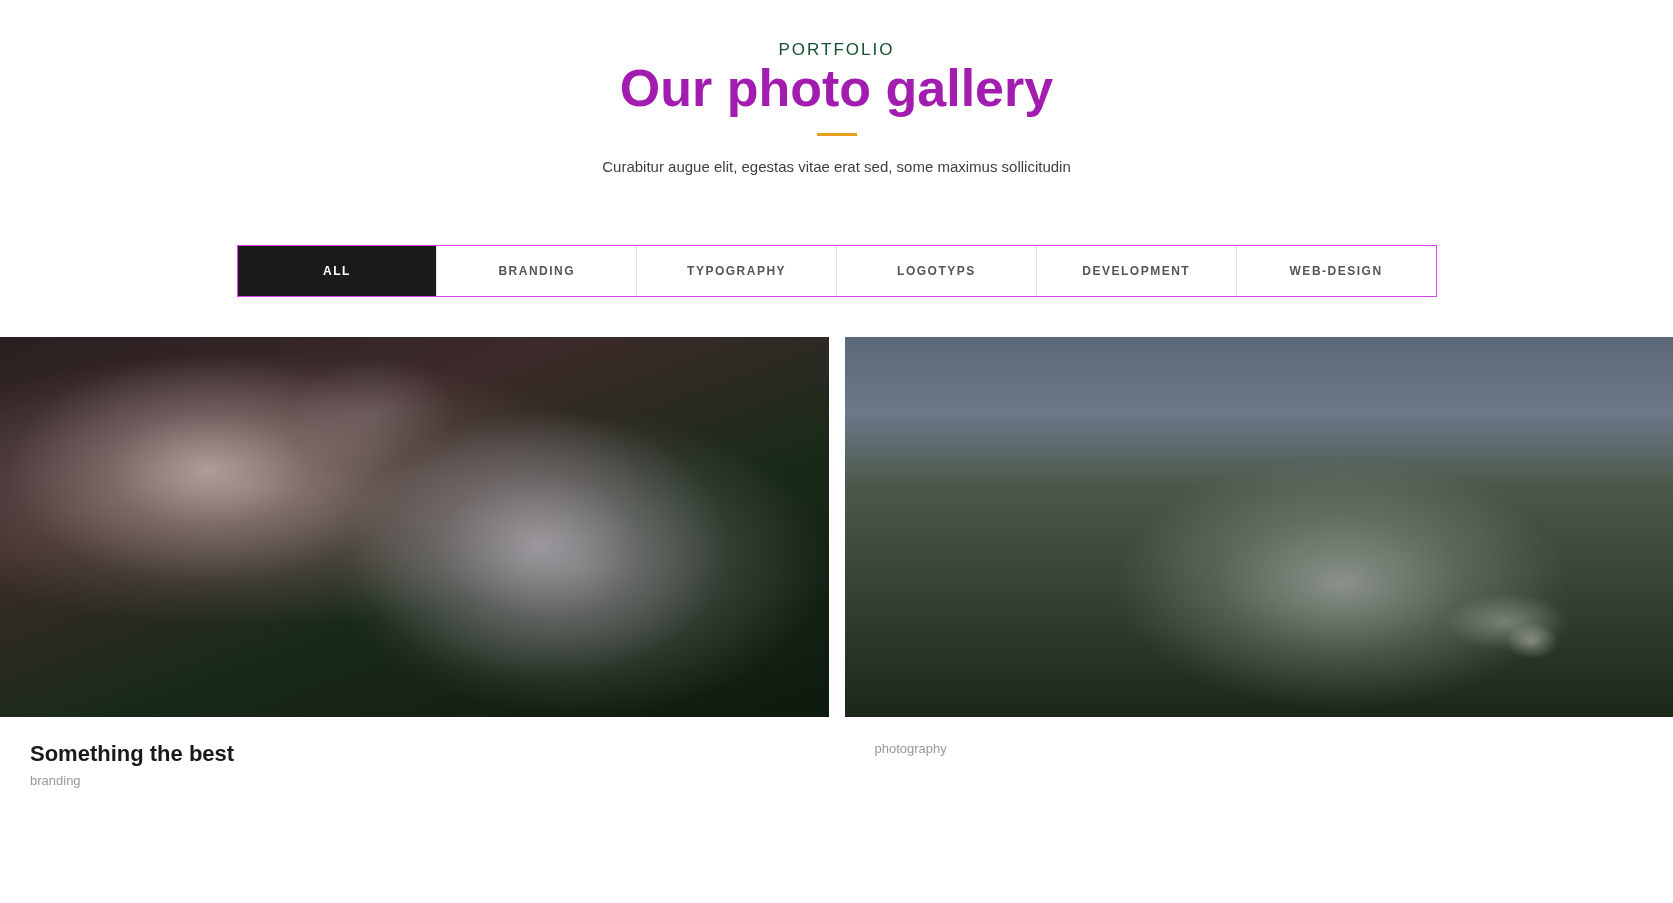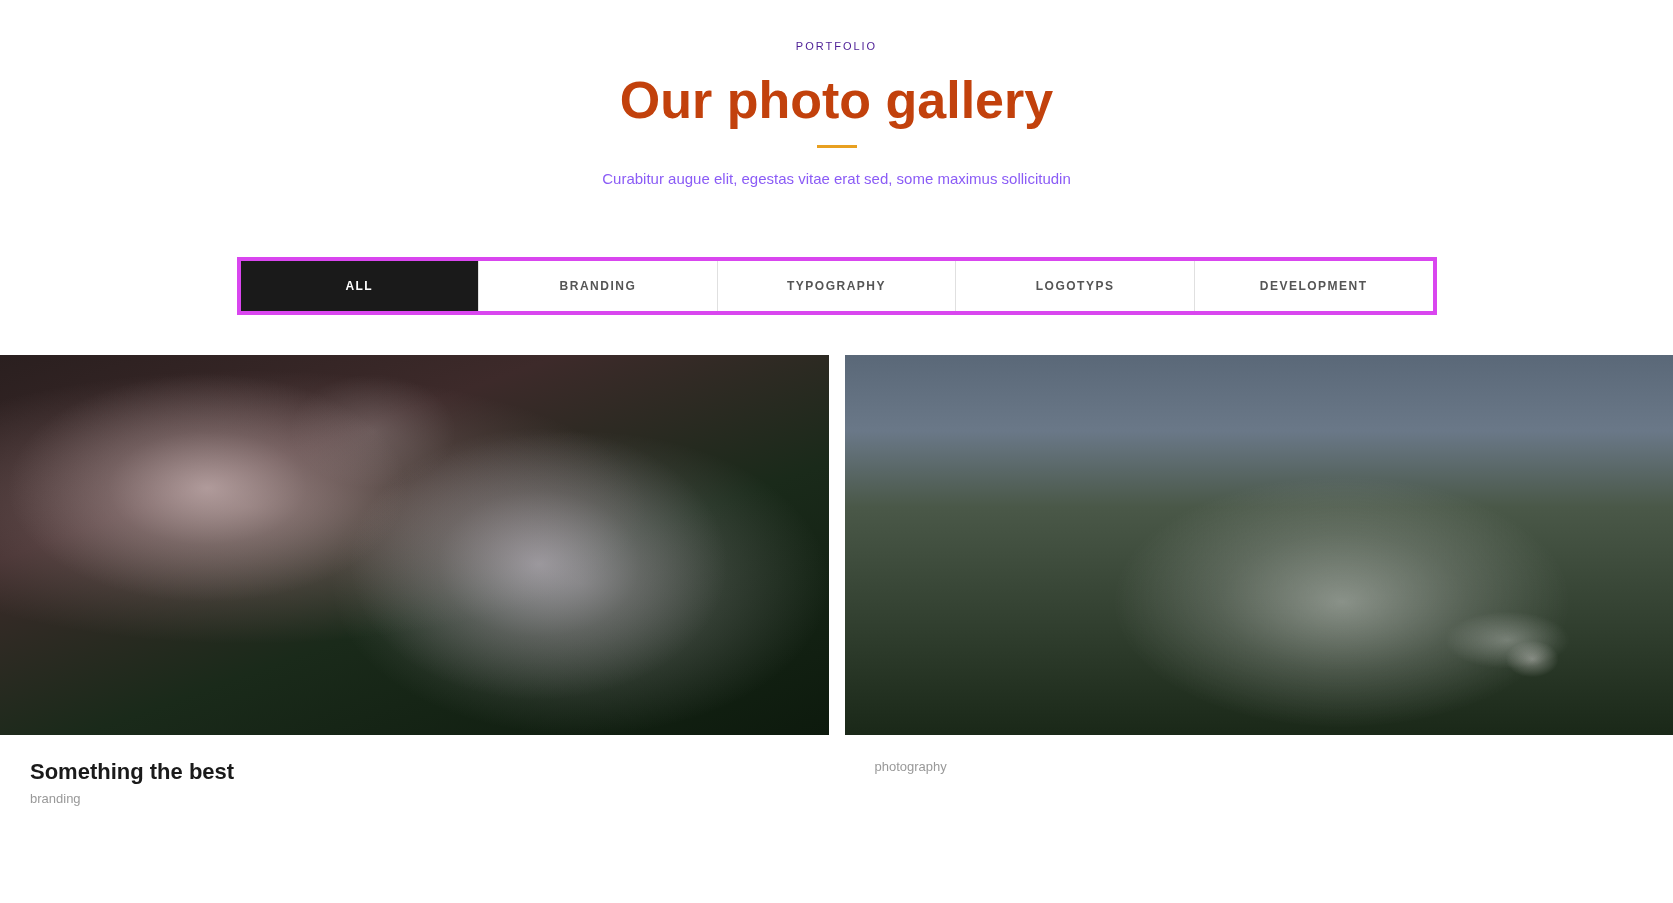--- a/index.html
+++ b/index.html
@@ -15,54 +15,54 @@
       background: #fff;
     }
 
     
     .header-section {
       text-align: center;
       padding: 40px 20px 30px;
     }
 
     .portfolio-label {
-      font-size: 11px;
+      font-size: 17px;
       letter-spacing: 2px;
-      color: #4c1d95;
+      color: #14532d;
       text-transform: uppercase;
-      margin-bottom: 20px;
+      margin-bottom: 0;
     }
 
     .gallery-title {
       font-size: 52px;
       font-weight: 900;
-      color: #c2410c;
+      color: #a21caf;
       margin-bottom: 16px;
       line-height: 1.1;
     }
 
     .title-divider {
       width: 40px;
       height: 3px;
       background: #e8a020;
       margin: 0 auto 22px;
     }
 
     .gallery-subtitle {
       font-size: 15px;
-      color: #8b5cf6;
+      color: #404040;
       margin-bottom: 0;
     }
 
     
     .filter-nav {
       display: flex;
       justify-content: space-between;
       margin: 40px 0 16px;
-      border: 4px solid #d946ef;
+      border: 1px solid #d946ef;
       max-width: 1200px;
       margin-left: auto;
       margin-right: auto;
     }
 
     .filter-tab {
       flex: 1;
       padding: 18px 10px;
       text-align: center;
       font-size: 12px;
@@ -184,20 +184,21 @@
 
     <p class="gallery-subtitle">Curabitur augue elit, egestas vitae erat sed, some maximus sollicitudin</p>
   </div>
 
   <nav class="filter-nav">
     <div class="filter-tab active">ALL</div>
     <div class="filter-tab">BRANDING</div>
     <div class="filter-tab">TYPOGRAPHY</div>
     <div class="filter-tab">LOGOTYPS</div>
     <div class="filter-tab">DEVELOPMENT</div>
+    <div class="filter-tab">WEB-DESIGN</div>
   </nav>
 
   <div class="gallery-grid">
 
     <div class="gallery-item">
       <div class="img-left"></div>
       <div class="gallery-item-caption">
         <div class="caption-title">Something the best</div>
         <div class="caption-category">branding</div>
       </div>

